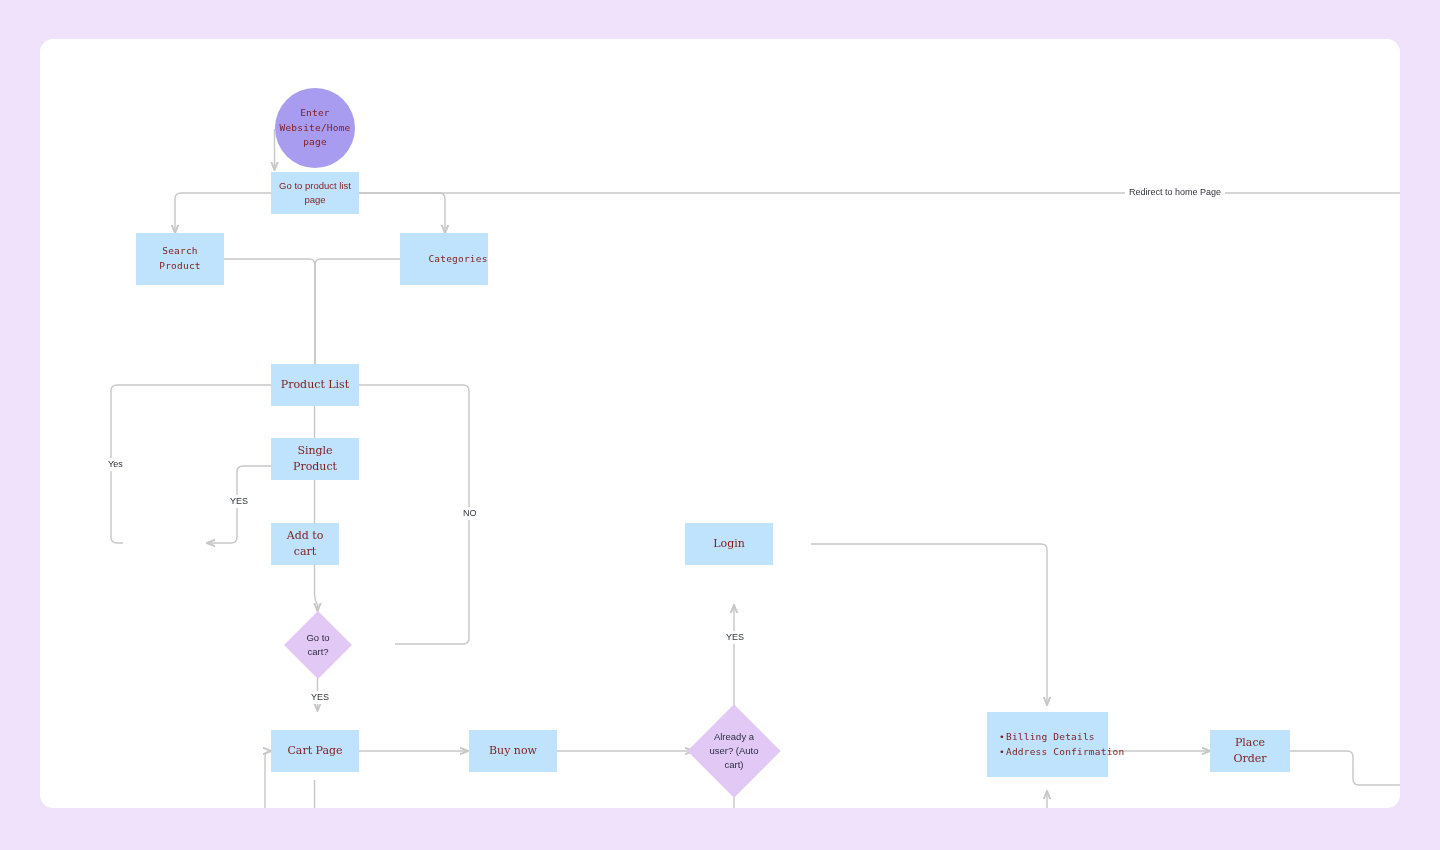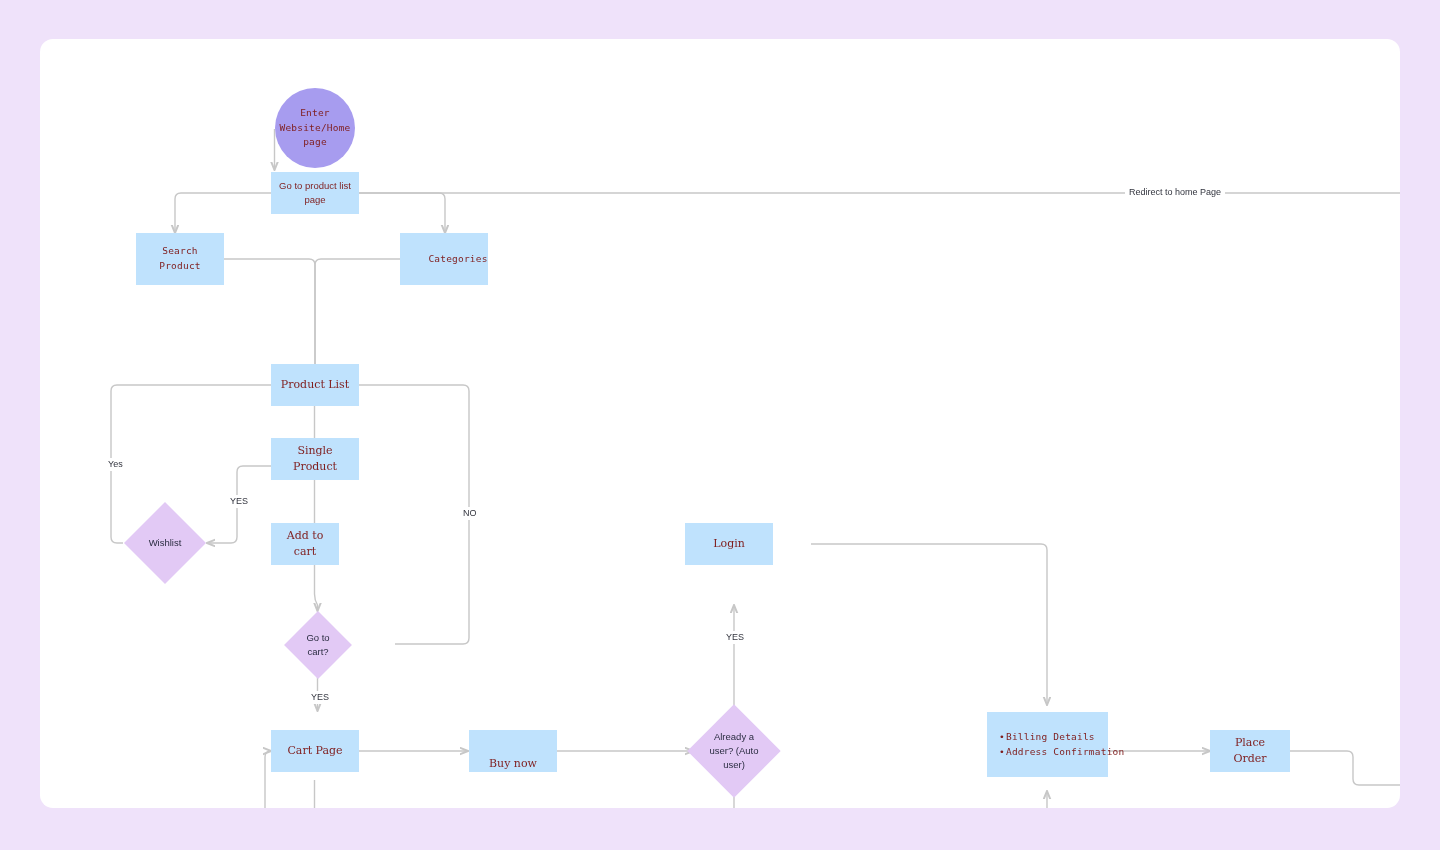--- a/index.html
+++ b/index.html
@@ -226,47 +226,43 @@
     </div>
 
     <div class="node node-rect" style="left:231px; top:399px; width:88px; height:42px;">
       <div class="f-serif label">Single Product</div>
     </div>
 
     <div class="node node-rect" style="left:231px; top:484px; width:68px; height:42px;">
       <div class="f-serif label">Add to cart</div>
     </div>
 
-    <div class="node-diamond-wrap" style="left:83px; top:446px; width:84px; height:116px;">
-      <div class="node-diamond-bg" style="width:58px; height:58px;"></div>
-      <div class="node-diamond-label f-sans">Wishlist</div>
-    </div>
 
     <div class="node-diamond-wrap" style="left:238px; top:572px; width:80px; height:68px;">
       <div class="node-diamond-bg" style="width:48px; height:48px;"></div>
       <div class="node-diamond-label f-sans">
         <div>Go to</div>
         <div>cart?</div>
       </div>
     </div>
 
     <div class="node node-rect" style="left:231px; top:691px; width:88px; height:42px;">
       <div class="f-serif label">Cart Page</div>
     </div>
 
-    <div class="node node-rect" style="left:429px; top:691px; width:88px; height:42px;align-items:flex-end;">
+    <div class="node node-rect" style="left:429px; top:691px; width:88px; height:42px;">
       <div class="f-serif label">Buy now</div>
     </div>
 
     <div class="node-diamond-wrap" style="left:652px; top:646px; width:84px; height:132px;">
       <div class="node-diamond-bg" style="width:66px; height:66px;"></div>
       <div class="node-diamond-label f-sans">
         <div>Already a</div>
         <div>user? (Auto</div>
-        <div>user)</div>
+        <div>cart)</div>
       </div>
     </div>
 
     <div class="node node-rect" style="left:645px; top:484px; width:88px; height:42px;">
       <div class="f-serif label">Login</div>
     </div>
 
     <div class="node node-rect" style="left:947px; top:673px; width:121px; height:65px;">
       <div class="f-mono bullet-list">
         <div class="bullet-row">

